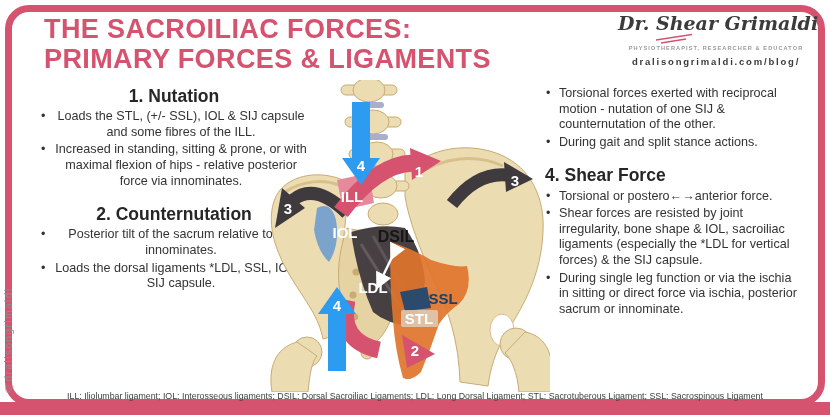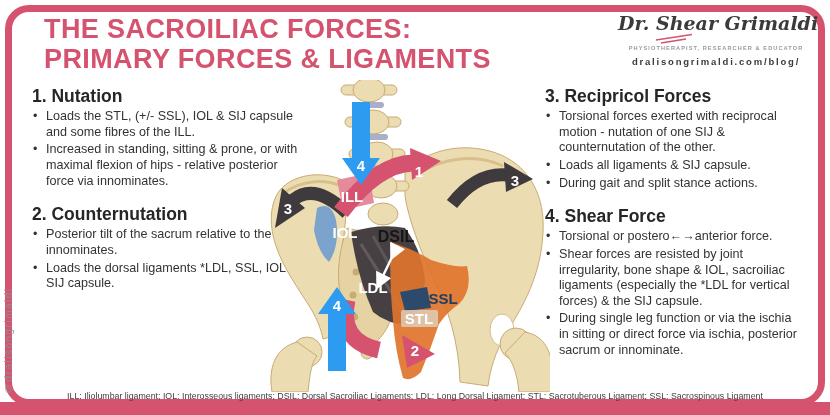--- a/index.html
+++ b/index.html
@@ -29,21 +29,21 @@
     font-size:19px;color:#3b3b3b;white-space:nowrap;
   }
   .logo-flourish{display:block;margin:-1px 0 0 34px;}
   .logo-tagline{
     font-size:5.6px;letter-spacing:1.1px;color:#9a9a9a;font-weight:bold;margin-top:1px;white-space:nowrap;
   }
   .logo-url{
     font-size:9.5px;font-weight:bold;letter-spacing:1.8px;color:#3a3a3a;margin-top:5px;white-space:nowrap;
   }
   .col{position:absolute;top:86px;}
-  .col-left{left:32px;width:268px;}
+  .col-left{left:40px;width:268px;text-align:center;}
   .col-right{left:545px;width:256px;}
   .section{margin:0 0 15px 0;}
   .section h2{
     margin:0 0 3px 0;font-size:17.5px;line-height:1.15;color:var(--ink);font-weight:bold;
   }
   .section ul{margin:0;padding:0;list-style:none;}
   .section li{
     position:relative;padding-left:14px;font-size:12.6px;line-height:1.24;color:var(--body);
     margin-bottom:2px;
   }
@@ -95,24 +95,22 @@
       <h2>2. Counternutation</h2>
       <ul>
         <li>Posterior tilt of the sacrum relative to the innominates.</li>
         <li>Loads the dorsal ligaments *LDL, SSL, IOL &amp; SIJ capsule.</li>
       </ul>
     </div>
   </div>
 
   <div class="col col-right">
     <div class="section">
-      <h2>3. Recipricol Forces</h2>
       <ul>
         <li>Torsional forces exerted with reciprocal motion - nutation of one SIJ &amp; counternutation of the other.</li>
-        <li>Loads all ligaments &amp; SIJ capsule.</li>
         <li>During gait and split stance actions.</li>
       </ul>
     </div>
     <div class="section">
       <h2>4. Shear Force</h2>
       <ul>
         <li>Torsional or postero←→anterior force.</li>
         <li>Shear forces are resisted by joint irregularity, bone shape &amp; IOL, sacroiliac ligaments (especially the *LDL for vertical forces) &amp; the SIJ capsule.</li>
         <li>During single leg function or via the ischia in sitting or direct force via ischia, posterior sacrum or innominate.</li>
       </ul>

